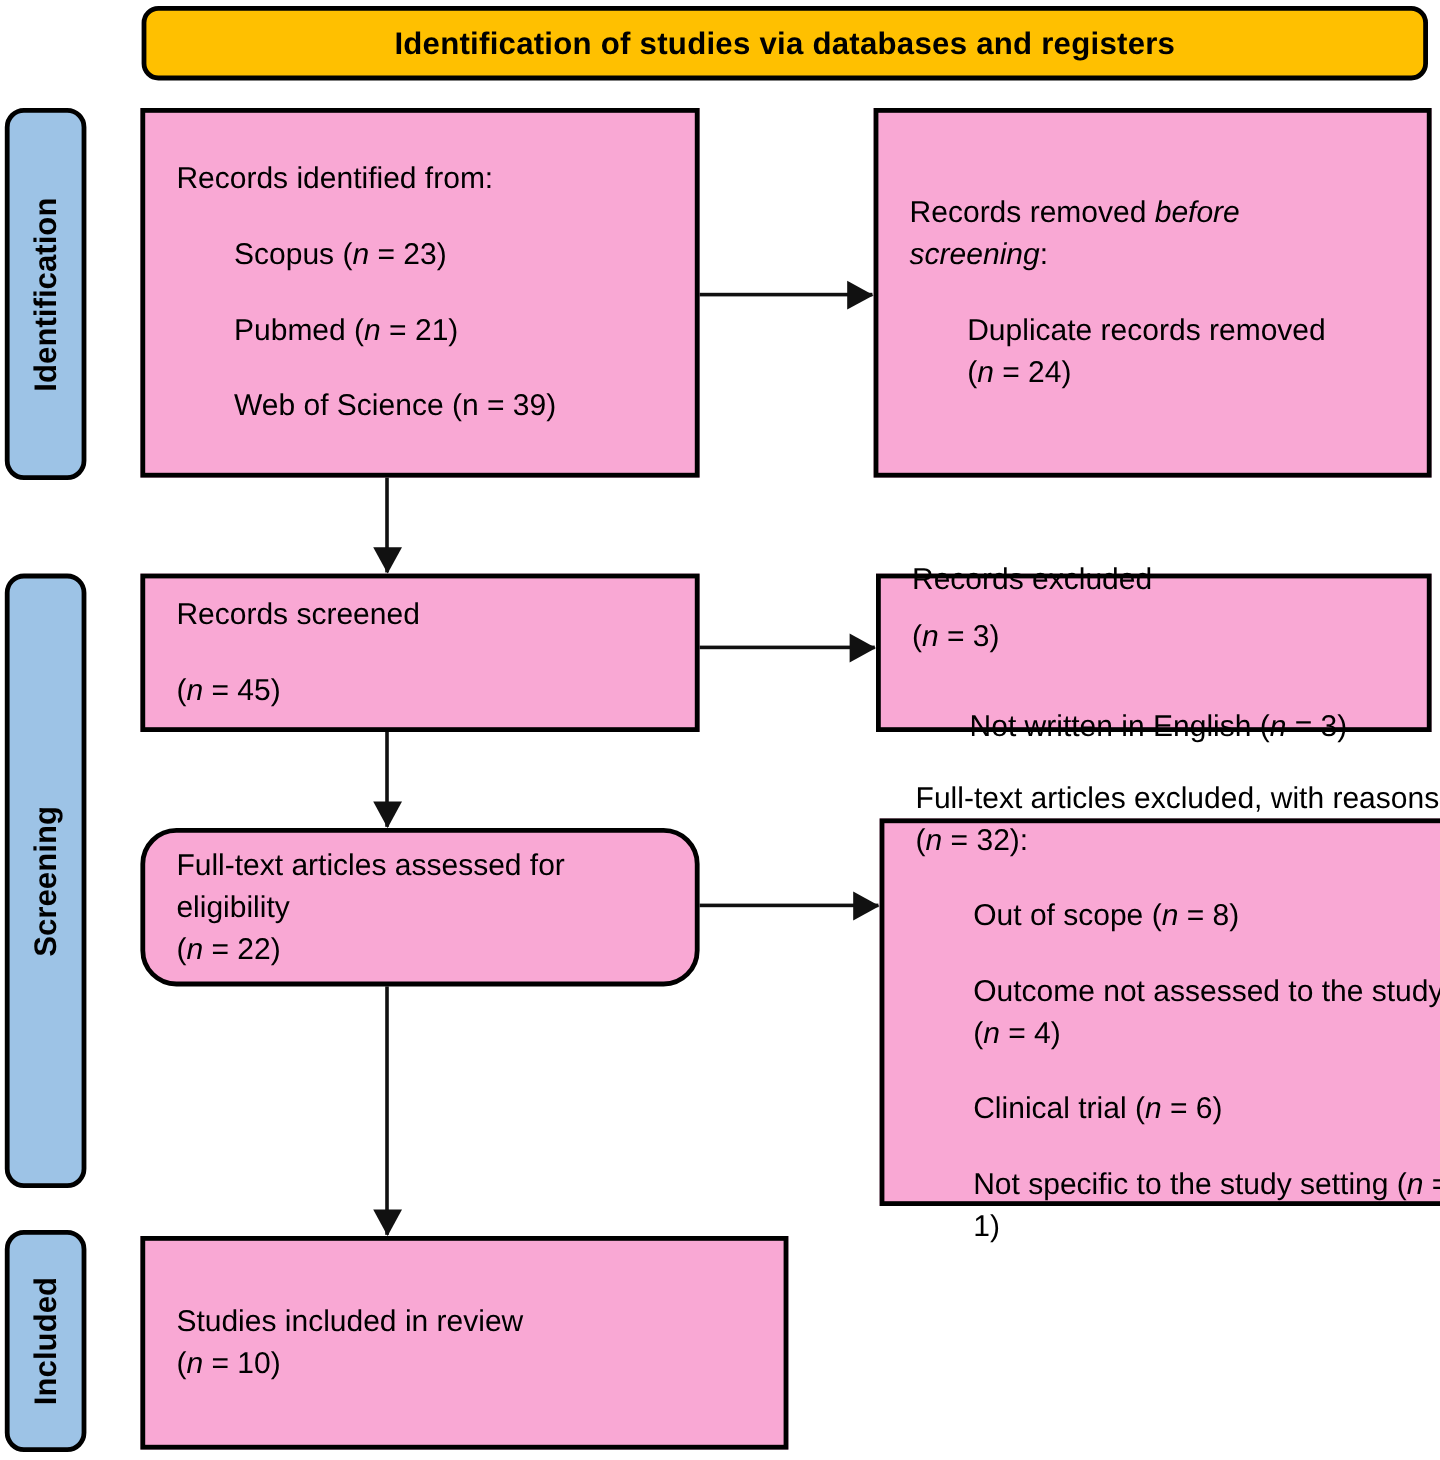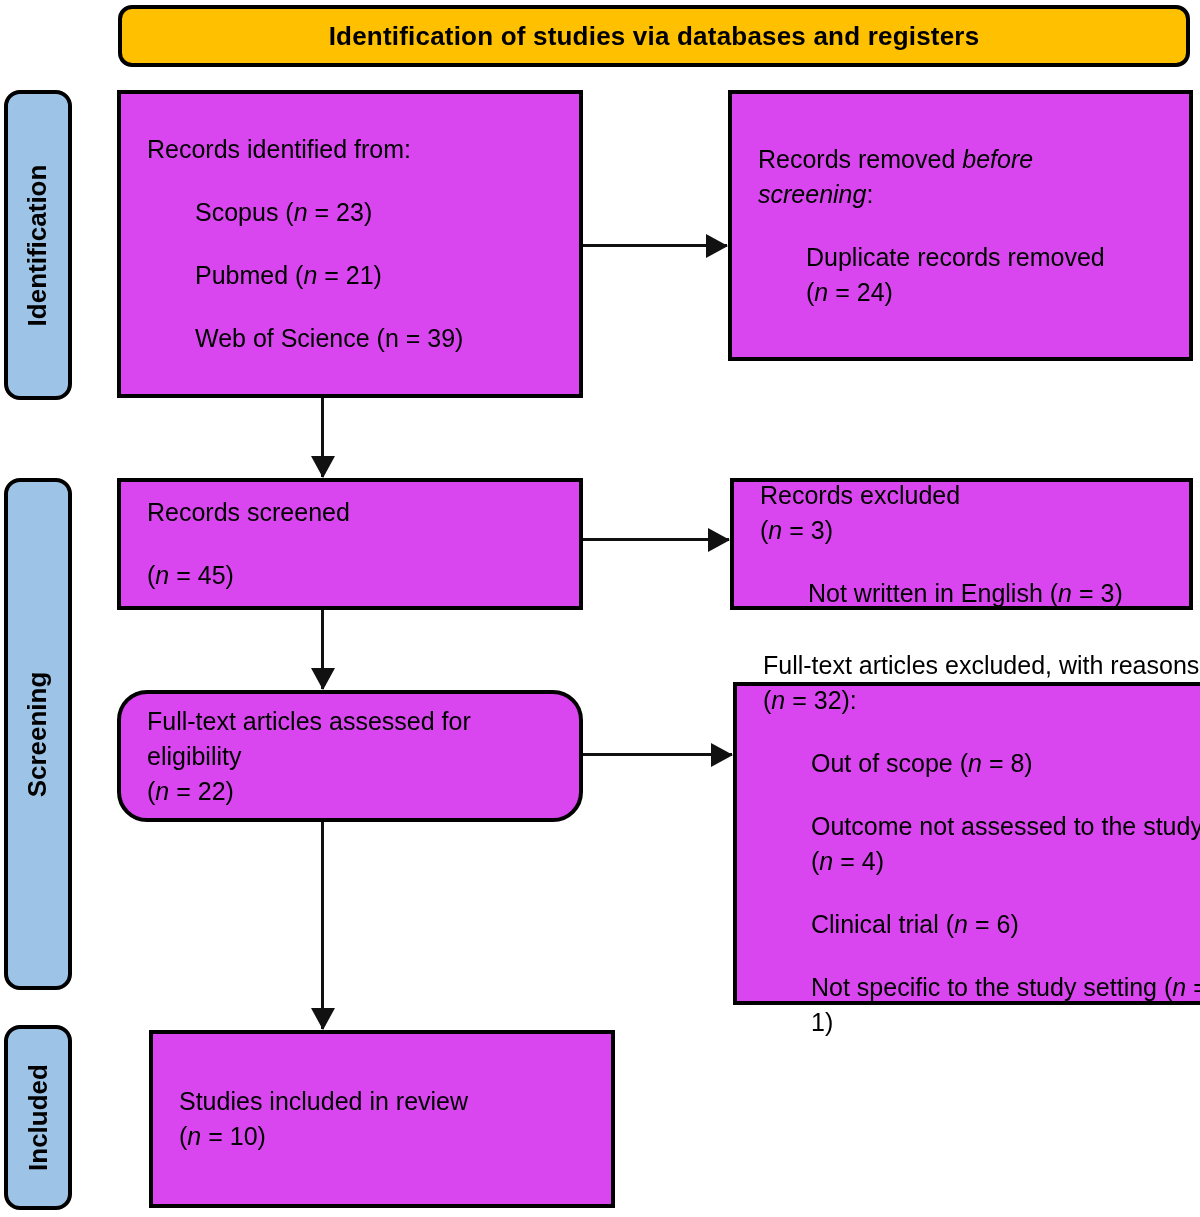--- a/index.html
+++ b/index.html
@@ -43,38 +43,38 @@
     white-space: nowrap;
     font-size: 26px; font-weight: bold;
   }
   .stage-identification { top: 90px;  height: 310px; }
   .stage-screening      { top: 478px; height: 512px; }
   .stage-included       { top: 1025px; height: 185px; }
 
   
   .box {
     position: absolute;
-    background: #d946ef;
+    background: #f9a8d4;
     border: 4px solid #000;
     box-sizing: border-box;
     display: flex; flex-direction: column; justify-content: center;
     padding: 8px 15px 8px 26px;
     font-size: 25px;
     line-height: 35px;
   }
   .box .line { white-space: normal; }
   .box .ind { padding-left: 48px; margin-top: 28px; }
 
   .box-records-identified { left: 117px; top: 90px;  width: 466px; height: 308px; }
-  .box-records-removed    { left: 728px; top: 90px;  width: 465px; height: 271px; padding-right: 62px; }
+  .box-records-removed    { left: 728px; top: 90px;  width: 465px; height: 308px; padding-right: 62px; }
   .box-records-screened   { left: 117px; top: 478px; width: 466px; height: 132px; gap: 28px; }
-  .box-records-excluded   { left: 730px; top: 478px; width: 463px; height: 132px; }
+  .box-records-excluded   { left: 730px; top: 478px; width: 463px; height: 132px; gap: 12px; }
   .box-fulltext-assessed  { left: 117px; top: 690px; width: 466px; height: 132px; border-radius: 30px; }
   .box-fulltext-excluded  { left: 733px; top: 682px; width: 497px; height: 323px; }
-  .box-studies-included   { left: 117px; top: 1030px; width: 466px; height: 178px; margin-left: 32px; }
+  .box-studies-included   { left: 117px; top: 1030px; width: 540px; height: 178px; }
 
   
   .arrow-h {
     position: absolute;
     height: 3px;
     background: #111;
   }
   .arrow-h::after {
     content: "";
     position: absolute;

